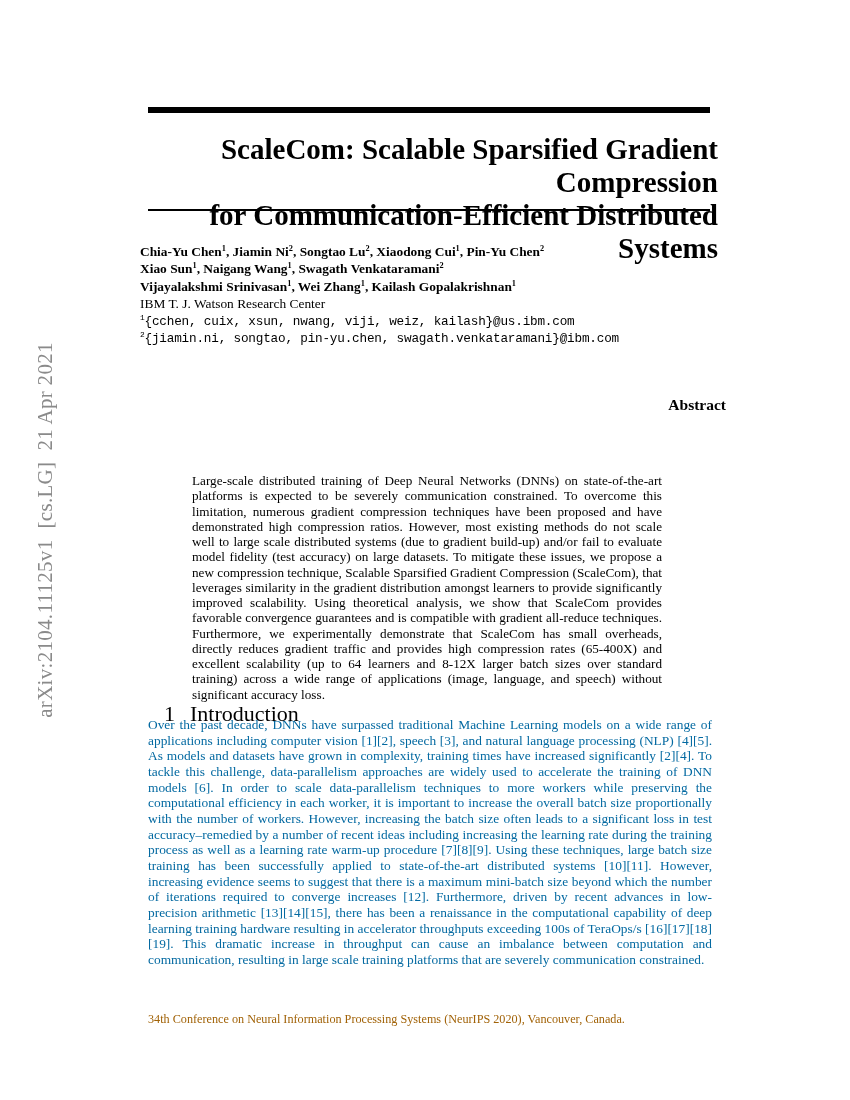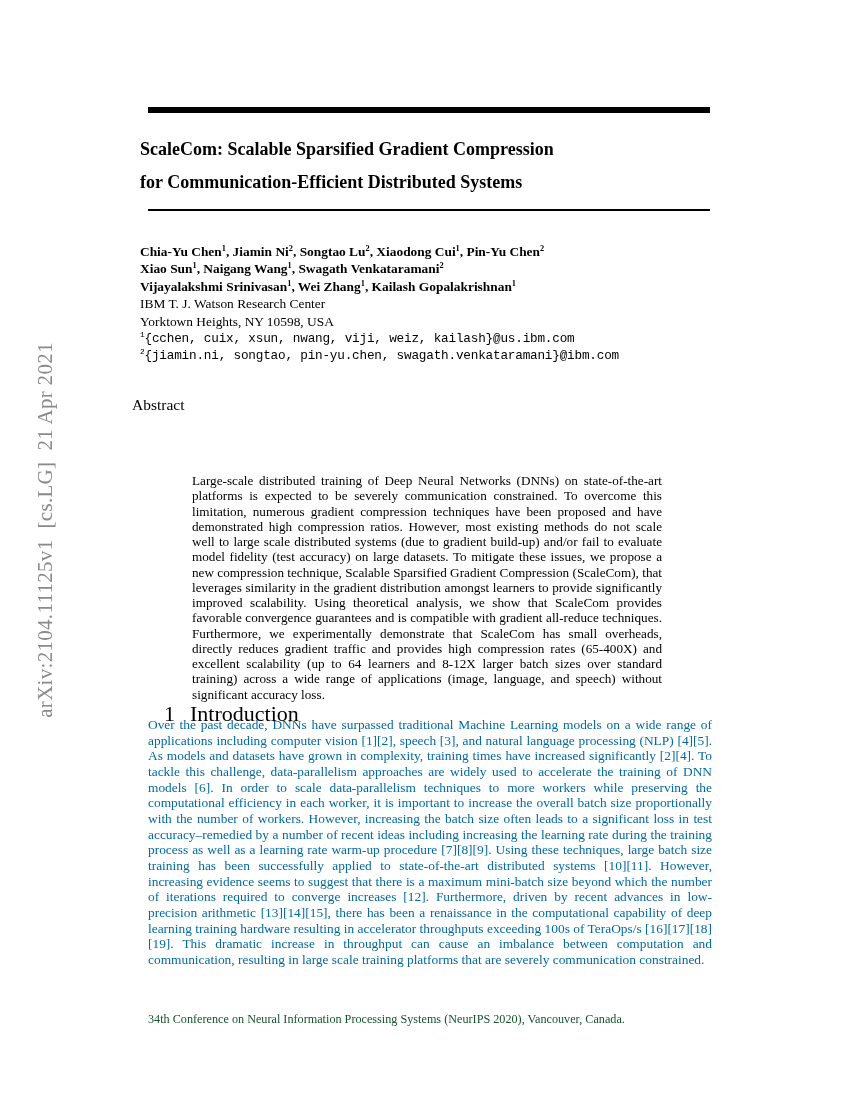--- a/index.html
+++ b/index.html
@@ -4,45 +4,45 @@
 <style>
   html,body { margin:0; padding:0; background:#ffffff; }
   .page {
     position:relative; width:850px; height:1100px; background:#ffffff;
     font-family:"Liberation Serif", serif; color:#111; overflow:hidden;
     -webkit-font-smoothing:antialiased;
   }
   .rule-thick { position:absolute; left:148px; top:107px; width:562px; height:6px; background:#000; }
   .rule-thin  { position:absolute; left:148px; top:209px; width:562px; height:2px; background:#000; }
   .title {
-    position:absolute; left:140px; top:133px; width:578px; text-align:left;
-    font-weight:bold; font-size:18px; line-height:33px; color:#000;
+    position:absolute; left:140px; top:133px; width:578px; text-align:right;
+    font-weight:bold; font-size:29px; line-height:33px; color:#000;
   }
   .authors {
     position:absolute; left:140px; top:243px; width:578px; 
     font-size:13.4px; line-height:17.4px; color:#000;
   }
   .authors .bold { font-weight:bold; }
   .authors .mono { font-family:"Liberation Mono", monospace; font-size:12.7px; letter-spacing:-0.2px; }
   sup { font-size:62%; vertical-align:super; line-height:0; }
   .abstract-heading {
-    position:absolute; left:132px; top:396px; width:578px; text-align:left;
-    font-weight:normal; font-size:15.5px; color:#000;
+    position:absolute; left:148px; top:396px; width:578px; text-align:right;
+    font-weight:bold; font-size:15.5px; color:#000;
   }
   .abstract-body {
     position:absolute; left:192px; top:431px; width:470px; text-align:justify;
     font-size:13.2px; line-height:15.25px; color:#000;margin-top:42px;
   }
   .section-heading { position:absolute; left:148px; top:701px; font-weight:normal; font-size:22px; color:#000;margin-left:16px; }
   .section-number { display:inline-block; margin-right:15px; }
   .intro-body {
     position:absolute; left:148px; top:717px; width:564px; text-align:justify;
     font-size:13.4px; line-height:15.65px; color:#0369a1;
   }
-  .footer { position:absolute; left:148px; top:1012px; width:564px; font-size:12.2px; color:#14532d; }
+  .footer { position:absolute; left:148px; top:1012px; width:564px; font-size:12.2px; color:#a16207; }
   .watermark {
     position:absolute; left:45px; top:530px;
     transform:translate(-50%,-50%) rotate(-90deg); transform-origin:center;
     white-space:pre; font-size:21px; letter-spacing:0.3px;
   }
 </style>
 </head>
 <body>
 
 <div class="page">
@@ -56,21 +56,20 @@
     <div>for Communication-Efficient Distributed Systems</div>
   </div>
 
   <div class="rule-thin"></div>
 
   <div class="authors">
     <div class="bold">Chia-Yu Chen<sup>1</sup>, Jiamin Ni<sup>2</sup>, Songtao Lu<sup>2</sup>, Xiaodong Cui<sup>1</sup>, Pin-Yu Chen<sup>2</sup></div>
     <div class="bold">Xiao Sun<sup>1</sup>, Naigang Wang<sup>1</sup>, Swagath Venkataramani<sup>2</sup></div>
     <div class="bold">Vijayalakshmi Srinivasan<sup>1</sup>, Wei Zhang<sup>1</sup>, Kailash Gopalakrishnan<sup>1</sup></div>
     <div>IBM T. J. Watson Research Center</div>
-    <div>Yorktown Heights, NY 10598, USA</div>
     <div class="mono"><sup>1</sup>{cchen, cuix, xsun, nwang, viji, weiz, kailash}@us.ibm.com</div>
     <div class="mono"><sup>2</sup>{jiamin.ni, songtao, pin-yu.chen, swagath.venkataramani}@ibm.com</div>
   </div>
 
   <div class="abstract-heading">Abstract</div>
   <div class="abstract-body">Large-scale distributed training of Deep Neural Networks (DNNs) on state-of-the-art platforms is expected to be severely communication constrained. To overcome this limitation, numerous gradient compression techniques have been proposed and have demonstrated high compression ratios. However, most existing methods do not scale well to large scale distributed systems (due to gradient build-up) and/or fail to evaluate model fidelity (test accuracy) on large datasets.  To mitigate these issues, we propose a new compression technique, Scalable Sparsified Gradient Compression (ScaleCom), that leverages similarity in the gradient distribution amongst learners to provide significantly improved scalability. Using theoretical analysis, we show that ScaleCom provides favorable convergence guarantees and is compatible with gradient all-reduce techniques. Furthermore, we experimentally demonstrate that ScaleCom has small overheads, directly reduces gradient traffic and provides high compression rates (65-400X) and excellent scalability (up to 64 learners and 8-12X larger batch sizes over standard training) across a wide range of applications (image, language, and speech) without significant accuracy loss.</div>
 
   <div class="section-heading">
     <span class="section-number">1</span><span>Introduction</span>
   </div>

